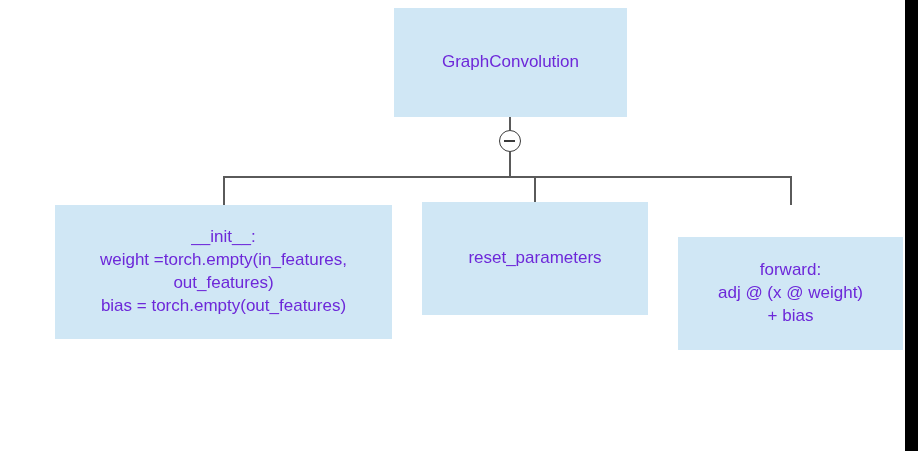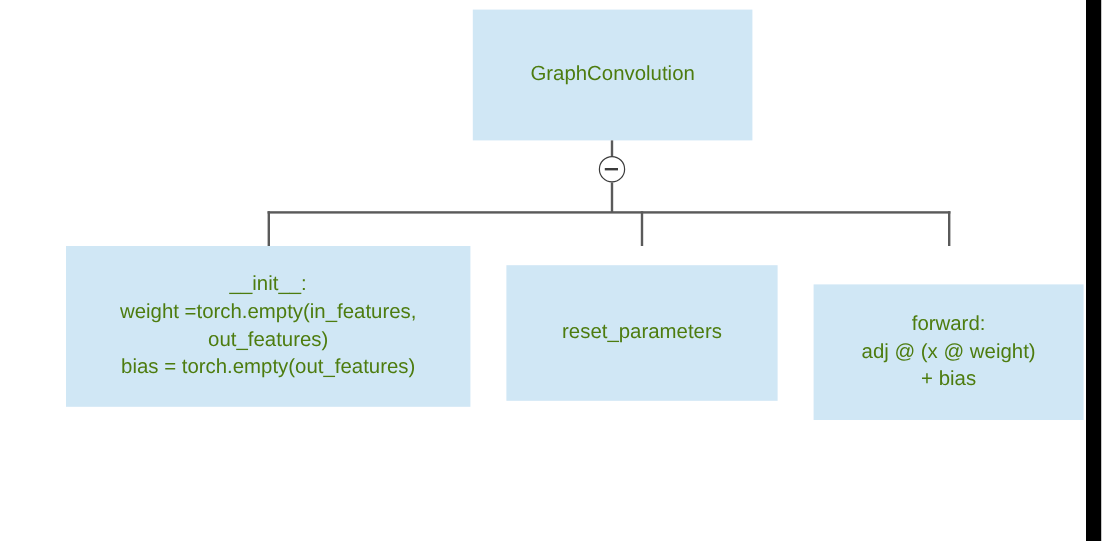--- a/index.html
+++ b/index.html
@@ -27,41 +27,41 @@
     background: #000000;
   }
   .node {
     position: absolute;
     background: #d0e7f5;
     box-sizing: border-box;
     display: flex;
     align-items: center;
     justify-content: center;
     text-align: center;
-    color: #4d7c0f;
+    color: #6d28d9;
     font-size: 17px;
     line-height: 1.35;
     white-space: pre-line;
     padding: 0 14px;
   }
   #node-root {
     left: 394px;
     top: 8px;
     width: 233px;
     height: 109px;
   }
   #node-init {
     left: 55px;
     top: 205px;
     width: 337px;
     height: 134px;
   }
   #node-reset {
     left: 422px;
-    top: 221px;
+    top: 202px;
     width: 226px;
     height: 113px;
   }
   #node-forward {
     left: 678px;
     top: 205px;
     width: 225px;
     height: 113px;
     margin-top: 32px;
   }

